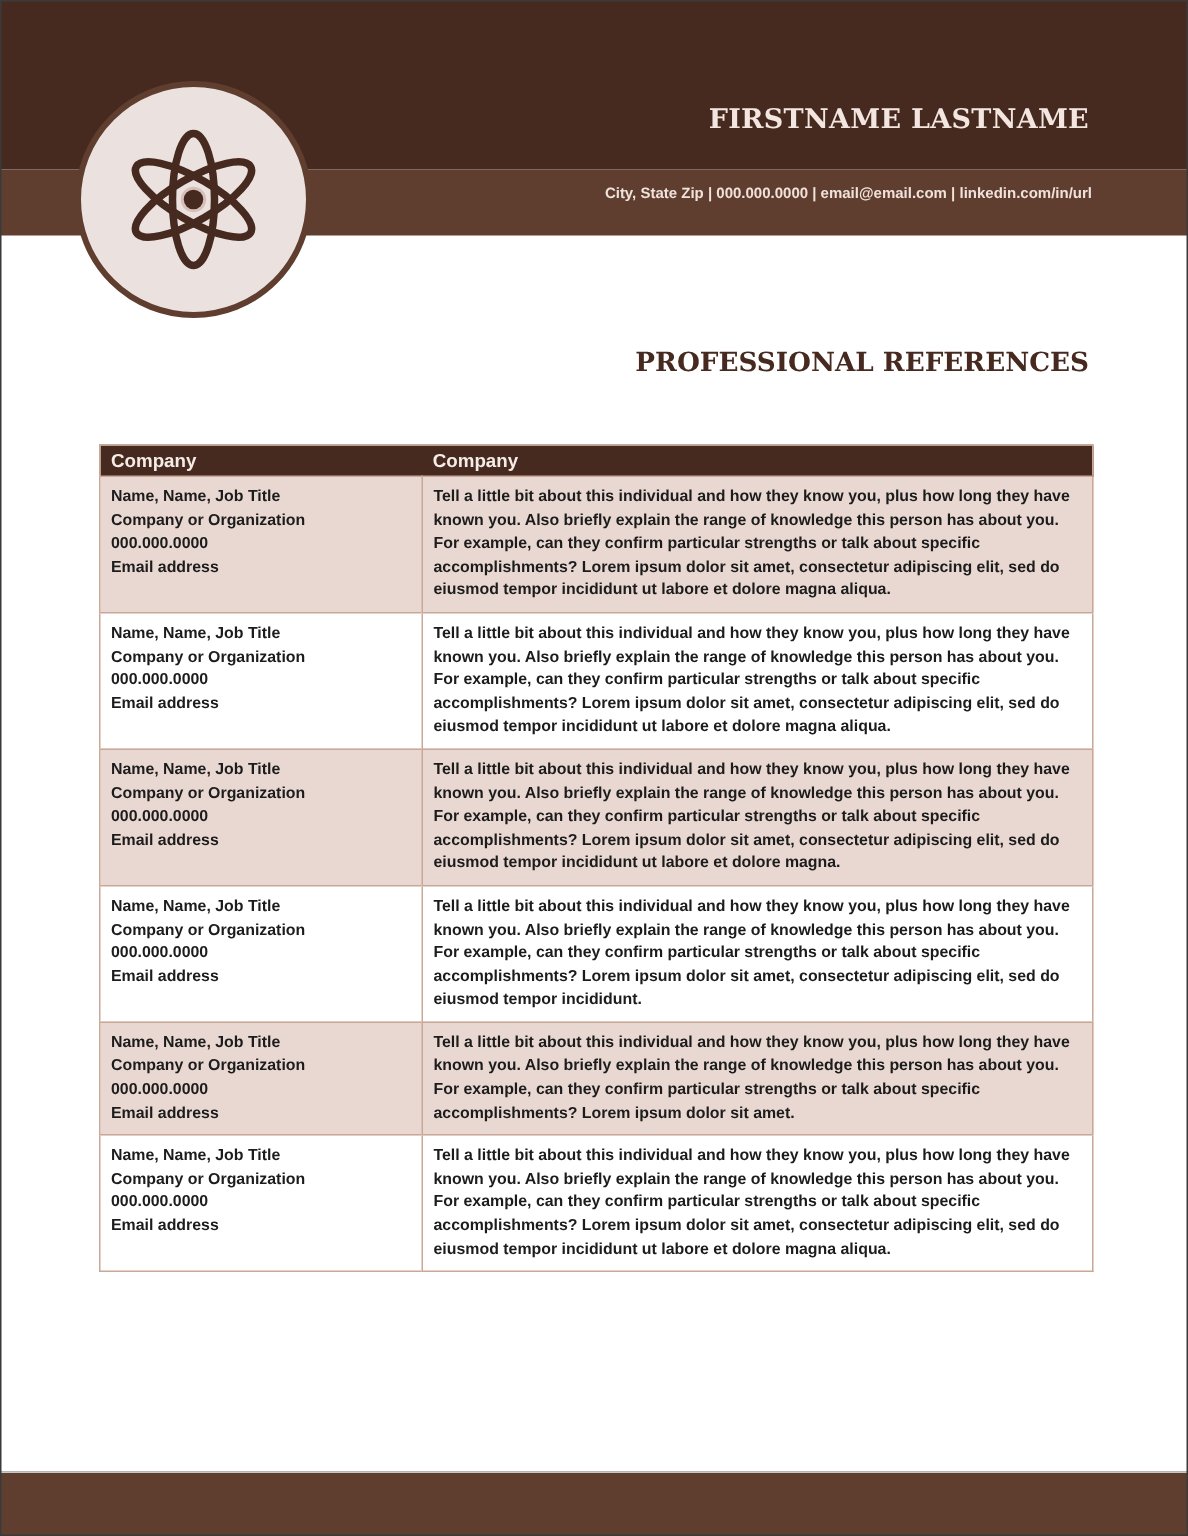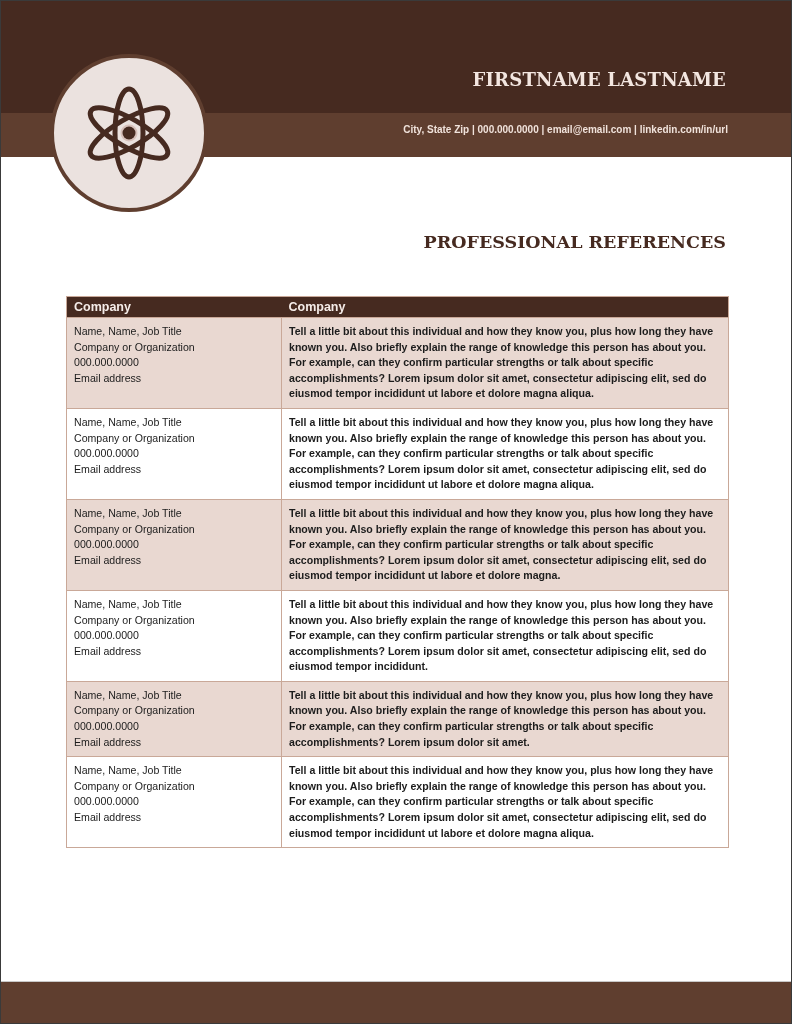--- a/index.html
+++ b/index.html
@@ -48,21 +48,21 @@
     border: 1px solid #c9a898;
   }
   .ref-table th {
     background: #462a20; color: #f5ece8; text-align: left;
     font-size: 12.5px; font-weight: bold; padding: 2px 7px; height: 16px;
   }
   .ref-table td {
     vertical-align: top; font-size: 10.6px; line-height: 15.6px; color: #1c1c1c;
     border-top: 1px solid #c9a898; padding: 6px 7px 6px 7px; font-weight: bold;
   }
-  .ref-table td.c1 { border-right: 1px solid #c9a898; font-weight: normal; }
+  .ref-table td.c1 { border-right: 1px solid #c9a898; font-weight: bold; }
   .ref-table tr.shaded td { background: #e9d8d1; }
   .ref-table tr.plain td { background: #ffffff; }
   .contact-cell div { white-space: nowrap; }
   .footer-band {
     position: absolute; left: 0; top: 981px; width: 792px; height: 43px;
     background: #5f3e2f; border-top: 1px solid #c8c8c8;
   }
 </style>
 </head>
 <body>

